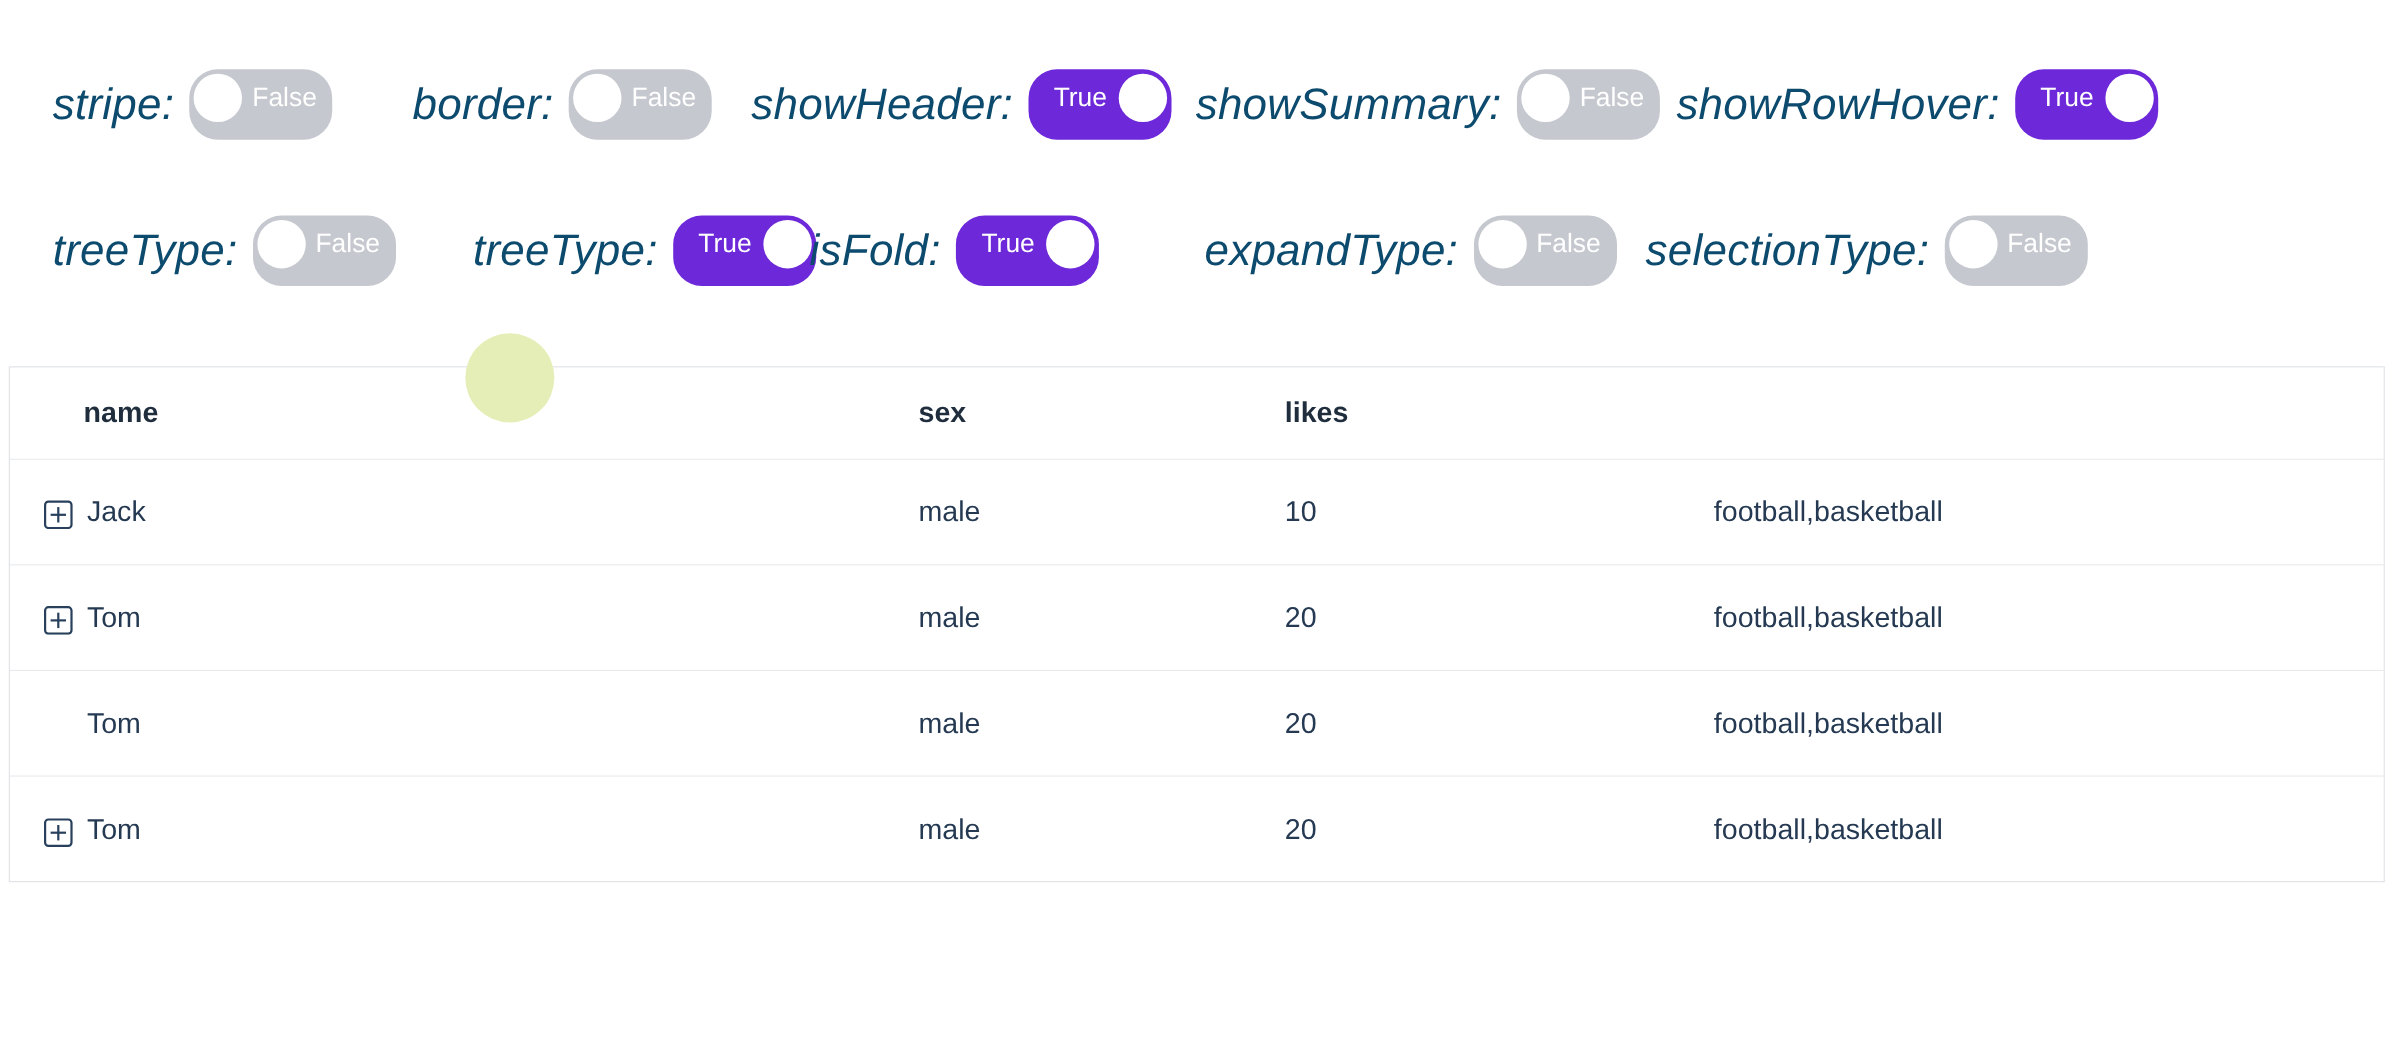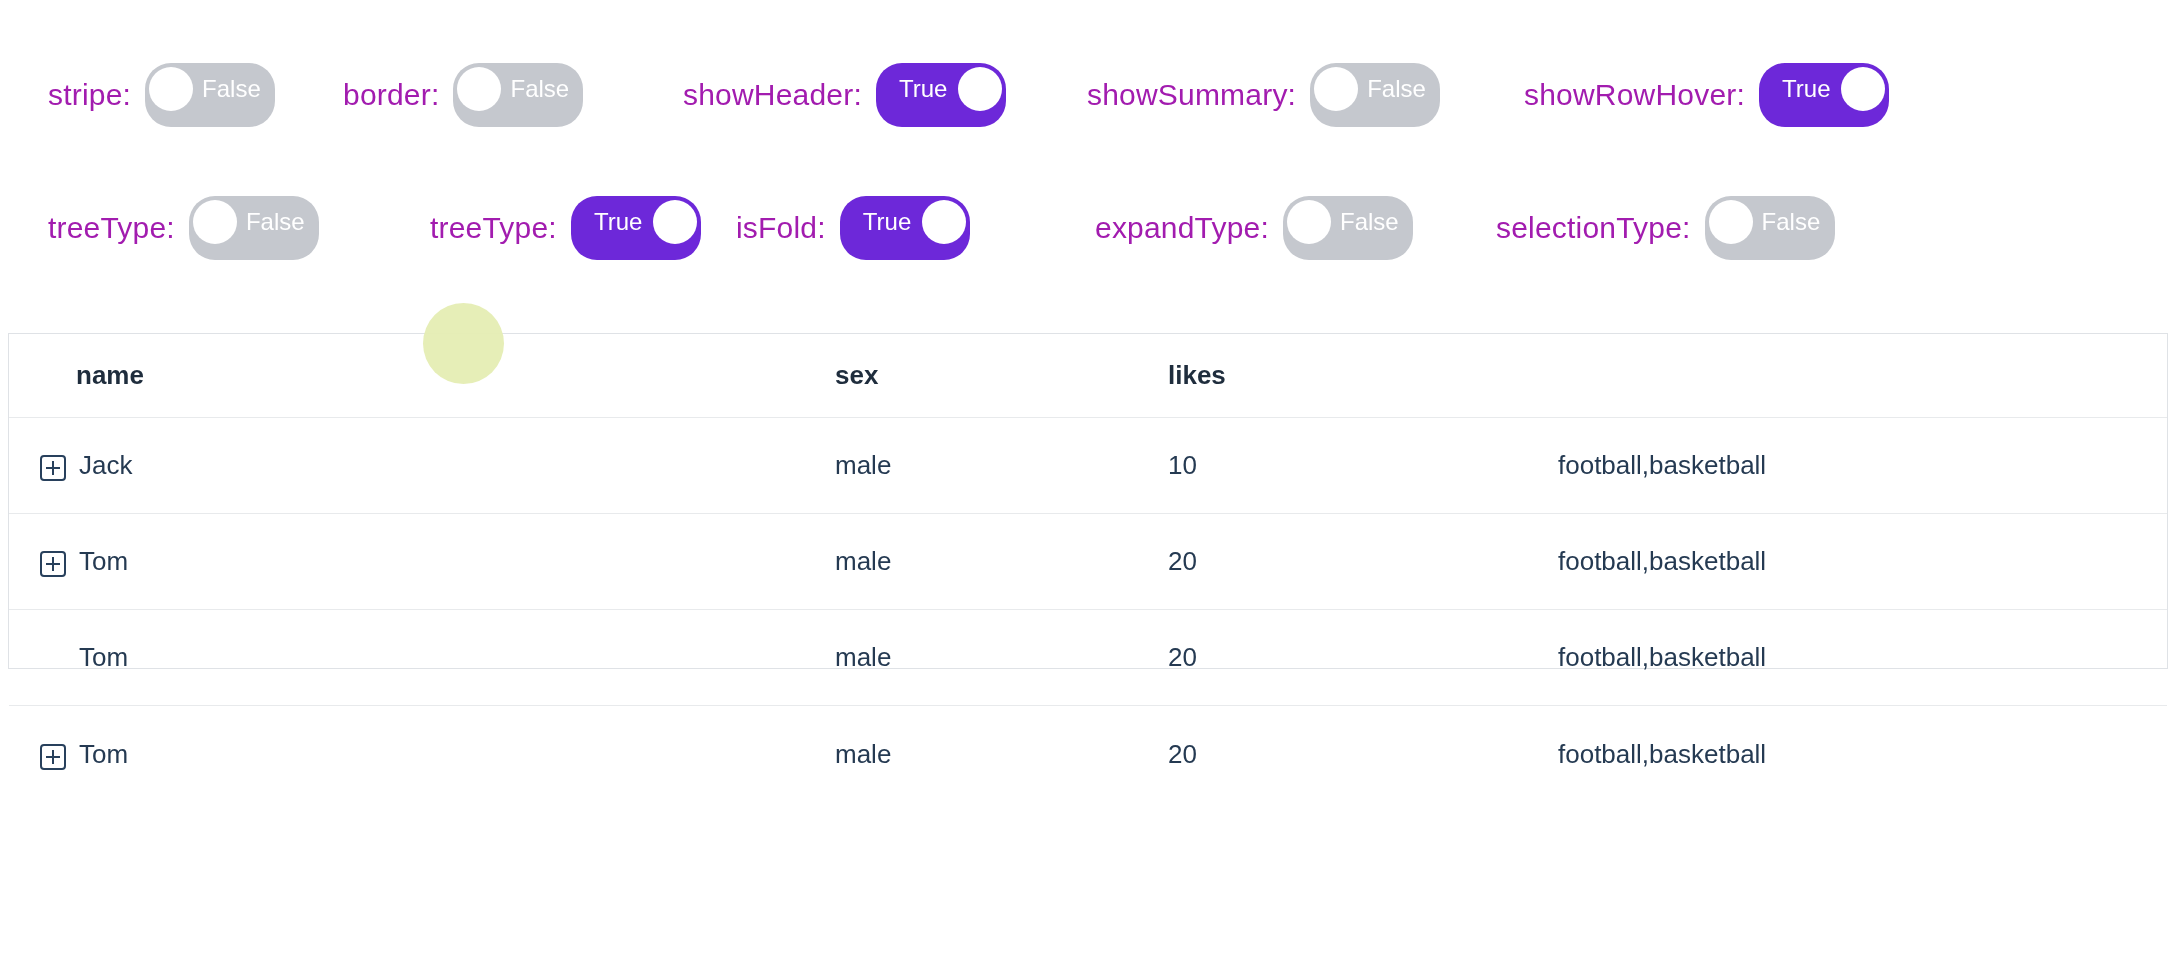--- a/index.html
+++ b/index.html
@@ -1,33 +1,33 @@
 <!DOCTYPE html>
 <html><head>
 <meta charset="utf-8">
 <style>
   * { margin:0; padding:0; box-sizing:border-box; }
   html,body { width:2180px; height:962px; background:#ffffff; overflow:hidden;
               font-family:"Liberation Sans", sans-serif; position:relative; }
 
   
   .ctl { position:absolute; height:52px; display:flex; align-items:center; }
-  .ctl-label { font-size:30px; color:#a21caf; letter-spacing:.2px; margin-right:14px; white-space:nowrap; }
+  .ctl-label { font-size:40px; color:#0c4a6e; letter-spacing:.2px; margin-right:14px; white-space:nowrap;font-style:italic; }
   .switch { position:relative; width:130px; height:64px; border-radius:26px; display:inline-block; cursor:pointer; }
   .switch.off { background:#c5c8ce; }
   .switch.on  { background:#6d28d9; }
   .knob { position:absolute; top:4px; width:44px; height:44px; border-radius:50%; background:#ffffff; }
   .switch.off .knob { left:4px; }
   .switch.on  .knob { right:4px; }
   .sw-text { position:absolute; top:0; line-height:52px; font-size:24px; color:#ffffff; white-space:nowrap; }
   .switch.off .sw-text { left:57px; }
   .switch.on  .sw-text { left:23px; }
 
   
-  .vtable { position:absolute; left:8px; top:333px; width:2160px; height:336px;
+  .vtable { position:absolute; left:8px; top:333px; width:2160px; height:469px;
             border:1px solid #dfe2e6; background:#fff; }
   .tr { display:grid; grid-template-columns:810px 333px 390px 1fr; align-items:center; }
   .tr.head { height:84px; border-bottom:1px solid #e8eaec; }
   .tr.body { height:96px; border-bottom:1px solid #e8eaec; }
   .tr.body:last-child { border-bottom:none; }
   .td { font-size:26px; color:#253a52; padding-left:16px; white-space:nowrap; overflow:hidden; }
   .tr.head .td { font-weight:700; color:#1f2d3d; }
   .td.name-h { padding-left:67px; }
   .td.name-c { padding-left:31px; display:flex; align-items:flex-end; }
   .expand-icon { position:relative; width:26px; height:26px; border:2px solid #28405c; border-radius:4px;
@@ -43,21 +43,21 @@
 </head>
 <body>
 
 <div class="ctl" style="left:48px;  top:69px">
   <span class="ctl-label">stripe:</span>
   <span class="switch off">
     <span class="knob"></span>
     <span class="sw-text">False</span>
   </span>
 </div>
-<div class="ctl" style="left:343px; top:69px">
+<div class="ctl" style="left:375px; top:69px">
   <span class="ctl-label">border:</span>
   <span class="switch off">
     <span class="knob"></span>
     <span class="sw-text">False</span>
   </span>
 </div>
 <div class="ctl" style="left:683px; top:69px">
   <span class="ctl-label">showHeader:</span>
   <span class="switch on">
     <span class="sw-text">True</span>

